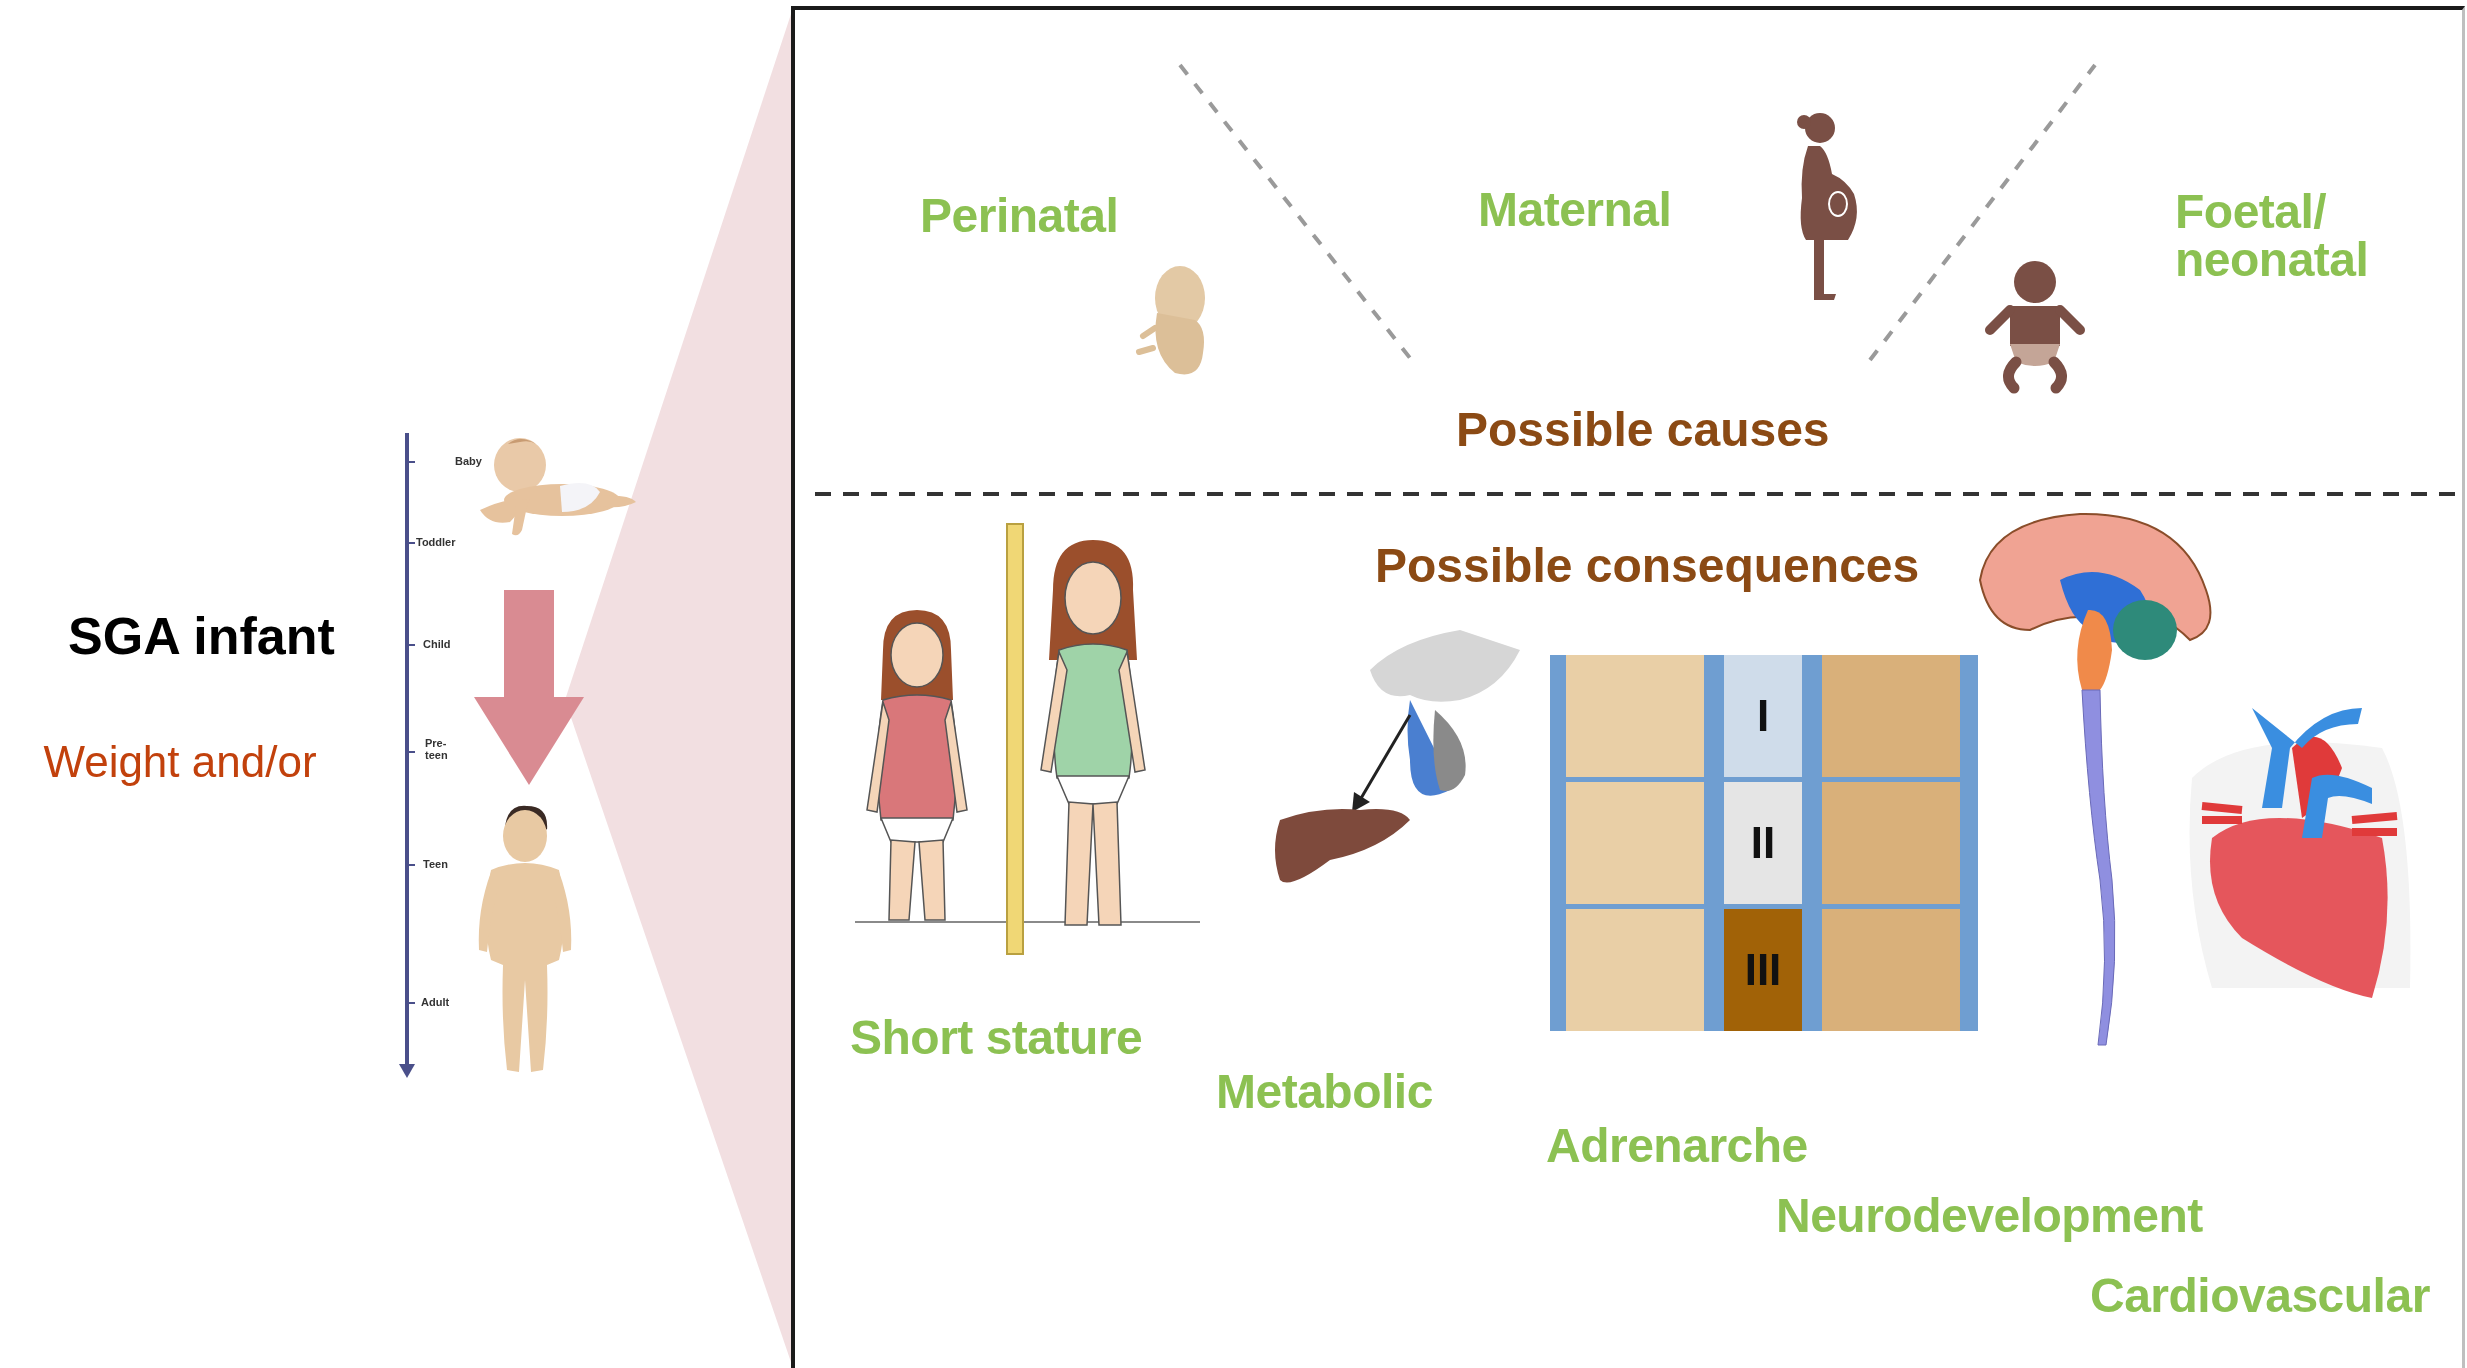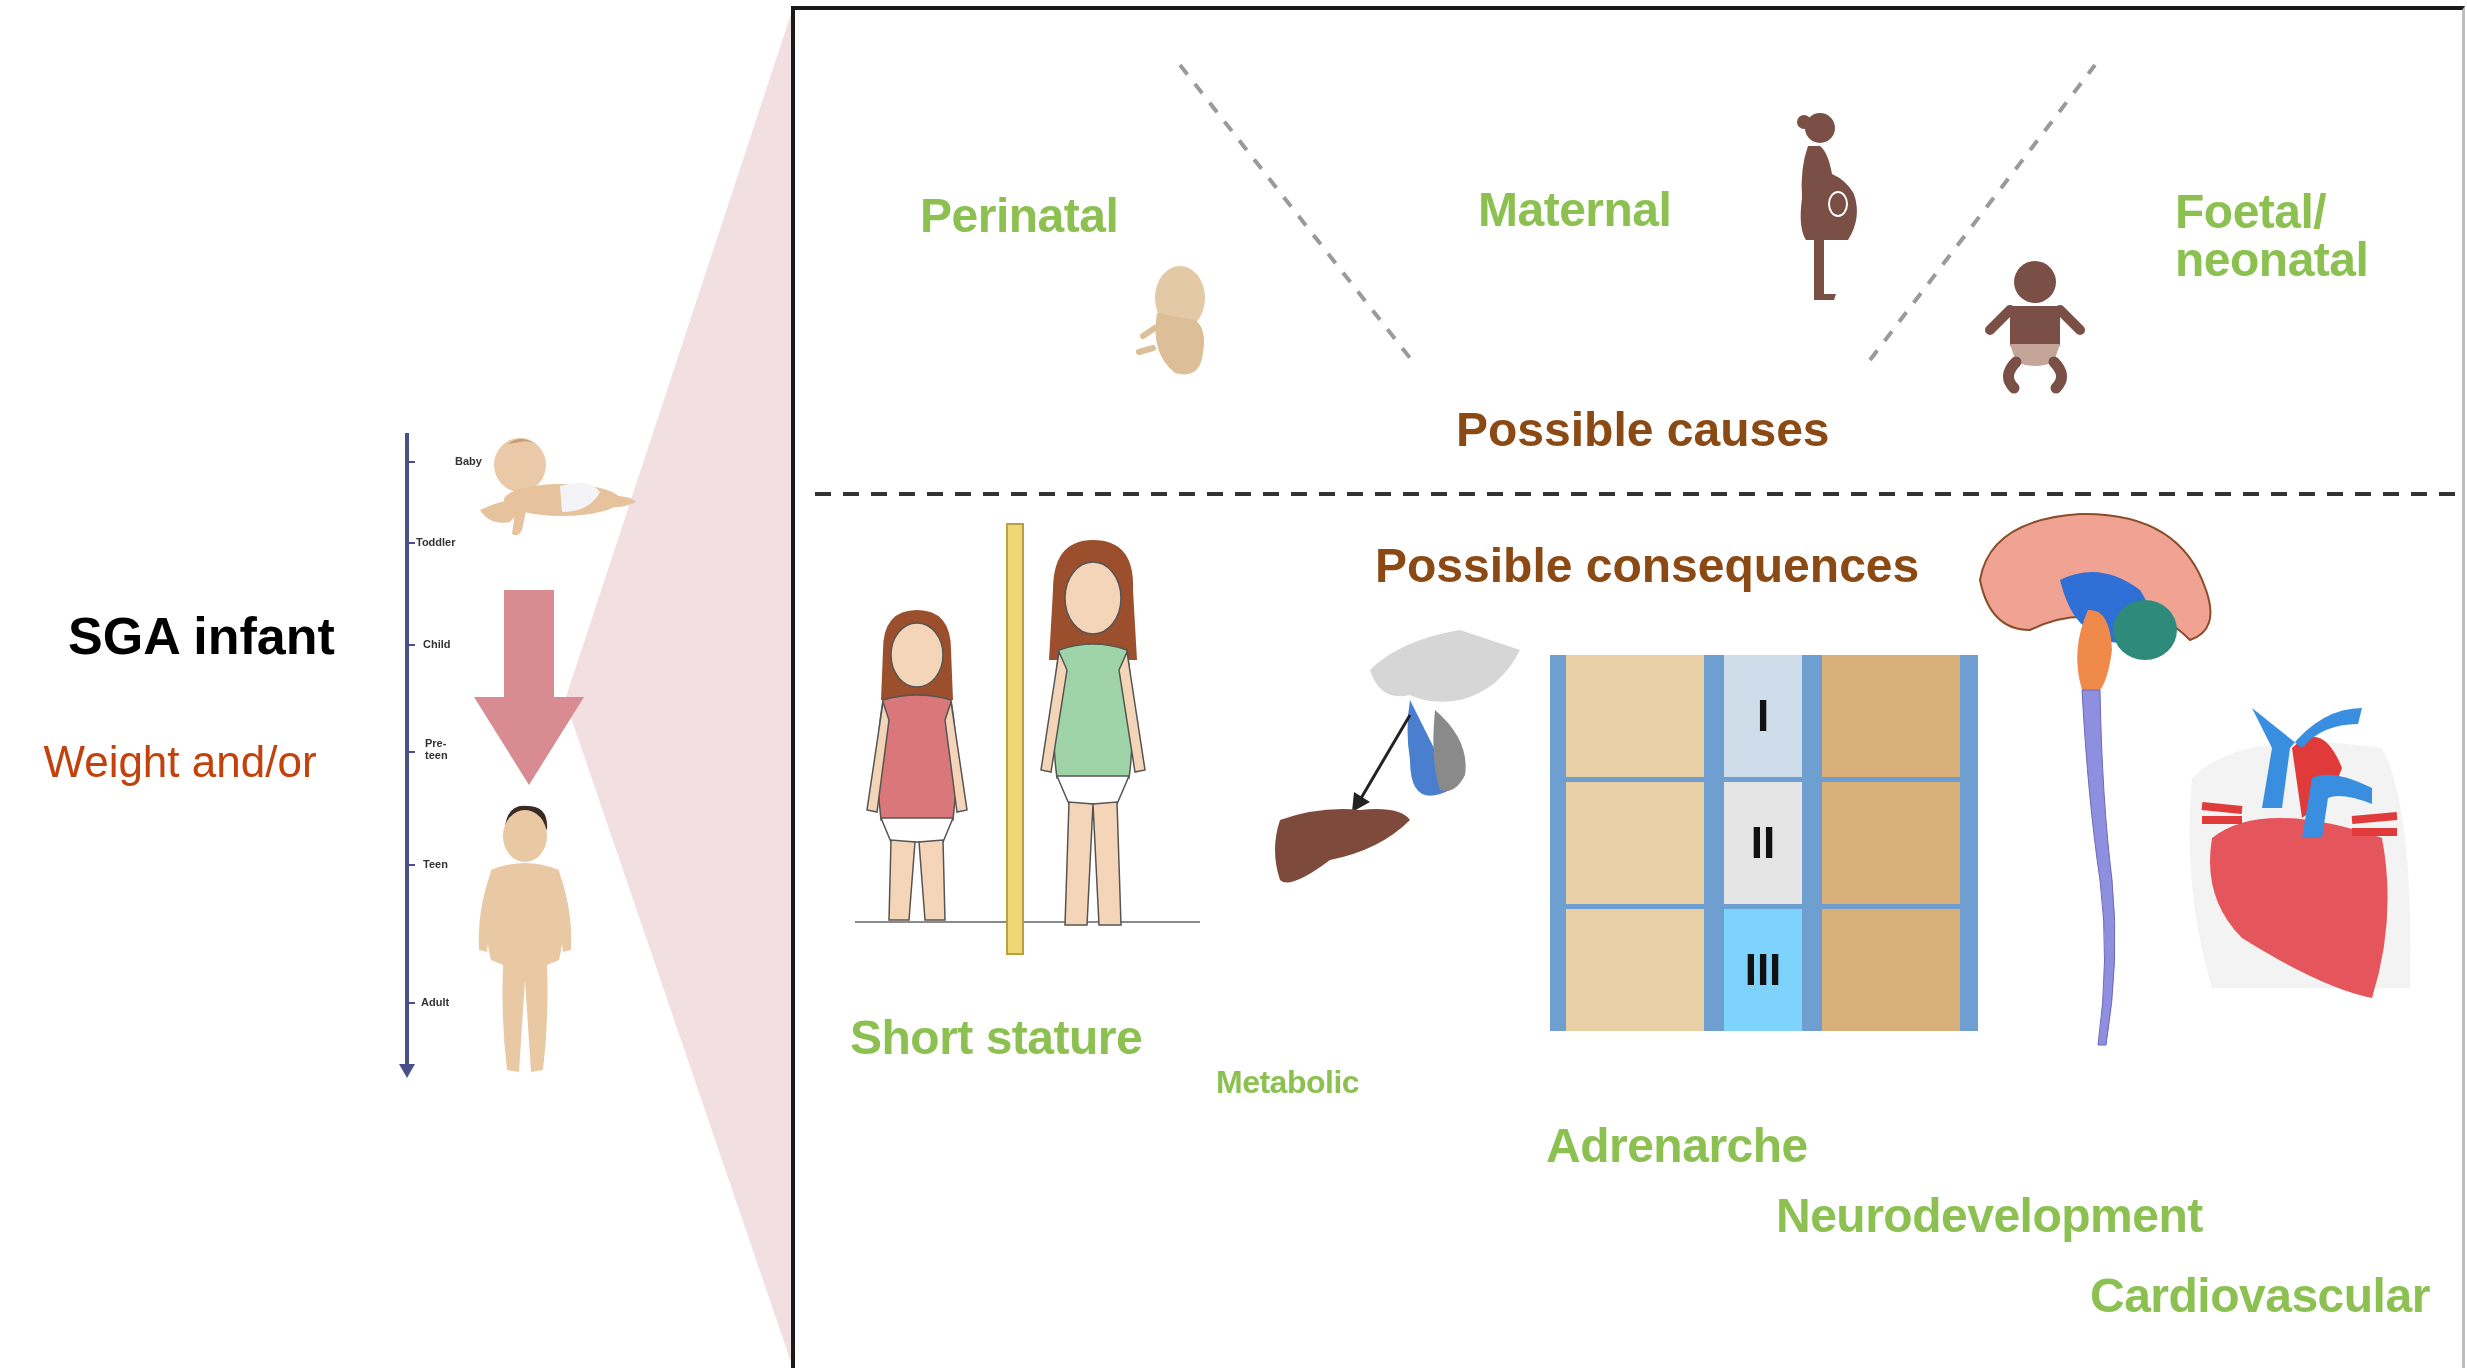--- a/index.html
+++ b/index.html
@@ -128,31 +128,31 @@
 <div class="abs green" style="left:850px;top:1010px;font-size:48px;">Short stature</div>
 
 <svg class="abs" style="left:1260px;top:610px;" width="270" height="290">
   <path d="M110 60 Q140 30 200 20 L260 40 Q240 80 200 90 Q170 95 150 85 Q120 92 110 60 Z" fill="#d6d6d6"></path>
   <path d="M150 90 Q170 130 180 150 Q200 170 190 180 Q150 200 150 150 Q145 120 150 90 Z" fill="#4a7fd0"></path>
   <path d="M175 100 Q210 130 205 165 Q195 185 180 180 Q170 150 175 100 Z" fill="#8a8a8a"></path>
   <line x1="150" y1="105" x2="100" y2="190" stroke="#222" stroke-width="3"></line>
   <polygon points="92,202 94,182 110,192" fill="#222"></polygon>
   <path d="M20 210 Q60 196 100 200 Q140 196 150 210 Q120 240 70 250 Q30 280 20 270 Q10 240 20 210 Z" fill="#7e4a3c"></path>
 </svg>
-<div class="abs green" style="left:1216px;top:1064px;font-size:32px;">Metabolic</div>
+<div class="abs green" style="left:1216px;top:1064px;font-size:48px;">Metabolic</div>
 
 <div class="abs" style="left:1550px;top:655px;width:428px;height:376px;background:#6f9ed1;display:grid;grid-template-columns:170px 78px 170px;grid-template-rows:122px 122px 122px;gap:5px 4px;padding:0;">
   <div style="background:#e9cfa6;margin:0 16px;"></div>
   <div style="background:#cfdcea;display:flex;align-items:center;justify-content:center;font-size:44px;font-weight:bold;color:#111;">I</div>
   <div style="background:#d9b07a;margin:0 16px;"></div>
   <div style="background:#e9cfa6;margin:0 16px;"></div>
   <div style="background:#e5e5e5;display:flex;align-items:center;justify-content:center;font-size:44px;font-weight:bold;color:#111;">II</div>
   <div style="background:#d9b07a;margin:0 16px;"></div>
   <div style="background:#e9cfa6;margin:0 16px;"></div>
-  <div style="background:#7dd3fc;display:flex;align-items:center;justify-content:center;font-size:44px;font-weight:bold;color:#111;">III</div>
+  <div style="background:#a16207;display:flex;align-items:center;justify-content:center;font-size:44px;font-weight:bold;color:#111;">III</div>
   <div style="background:#d9b07a;margin:0 16px;"></div>
 </div>
 <div class="abs green" style="left:1546px;top:1118px;font-size:48px;">Adrenarche</div>
 
 <svg class="abs" style="left:1970px;top:500px;" width="250" height="560">
   <path d="M10 80 Q20 20 110 14 Q210 12 236 90 Q250 130 220 140 Q180 100 140 120 Q100 110 60 130 Q20 130 10 80 Z" fill="#f0a393" stroke="#8a4d2a" stroke-width="2"></path>
   <path d="M90 80 Q130 60 170 90 Q190 120 170 140 Q140 150 120 130 Q100 120 90 80 Z" fill="#2f6fd6"></path>
   <ellipse cx="175" cy="130" rx="32" ry="30" fill="#2e8a7a"></ellipse>
   <path d="M118 110 Q140 108 142 150 Q138 180 130 190 L112 190 Q100 150 118 110 Z" fill="#f08a4a"></path>
   <path d="M112 190 Q118 300 130 380 Q140 460 128 545 L136 545 Q150 460 142 380 Q132 300 130 190 Z" fill="#8f8fe0" stroke="#6a6ab8" stroke-width="1"></path>

